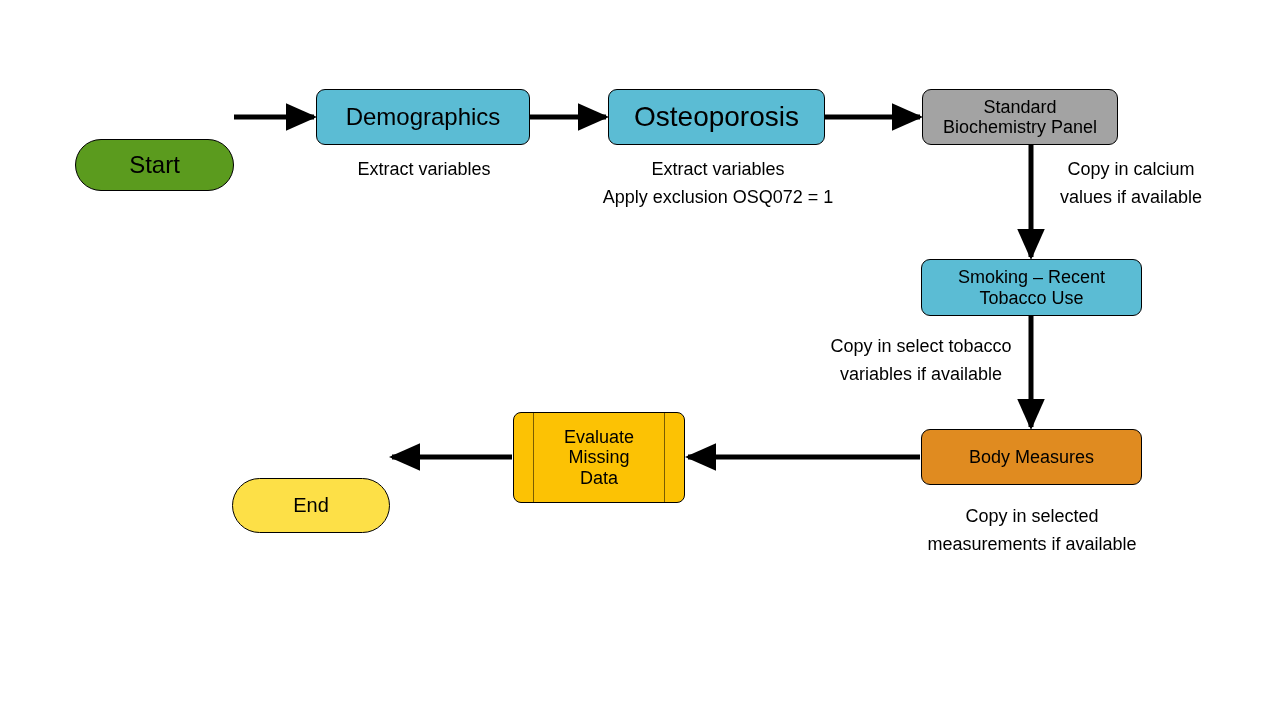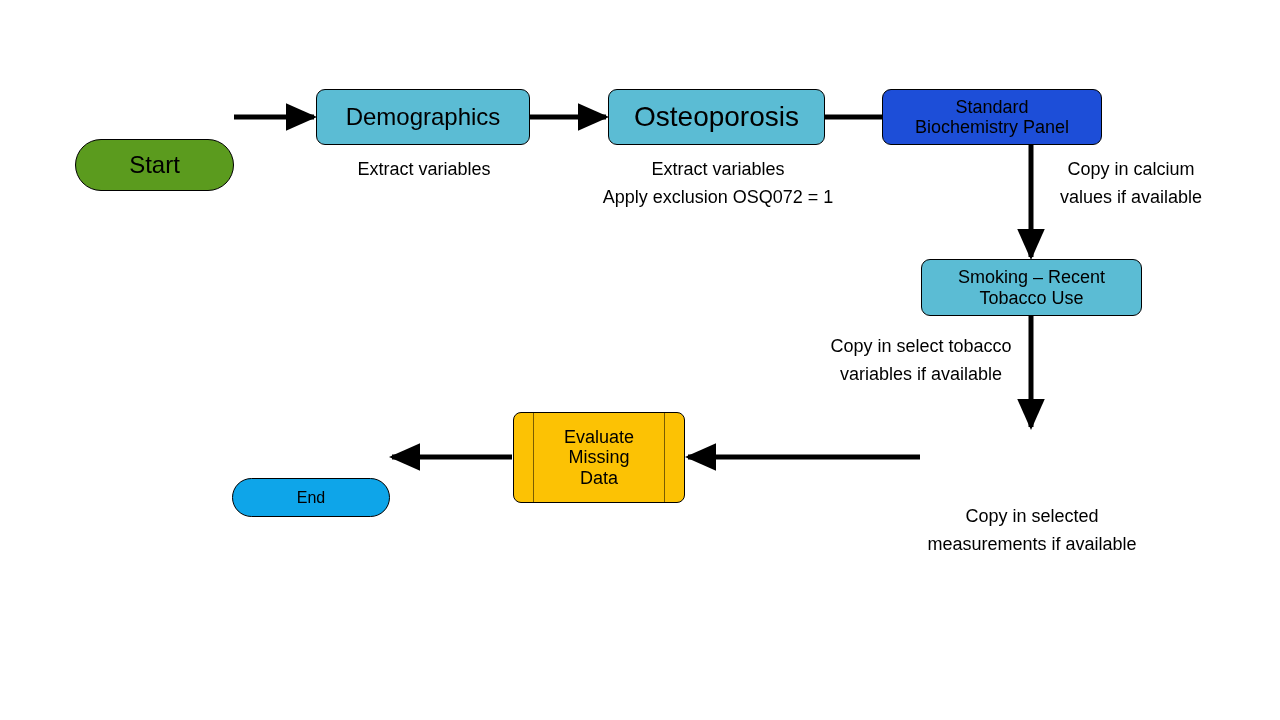--- a/index.html
+++ b/index.html
@@ -106,40 +106,43 @@
   </div>
 
   <div class="node process" id="node-demographics" style="left: 316px; top: 89px; width: 214px; height: 56px; background: rgb(91, 188, 212); border-color: rgb(0, 0, 0); font-size: 24px;">
     <span class="label">Demographics</span>
   </div>
 
   <div class="node process" id="node-osteoporosis" style="left: 608px; top: 89px; width: 217px; height: 56px; background: rgb(91, 188, 212); border-color: rgb(0, 0, 0); font-size: 28px;">
     <span class="label">Osteoporosis</span>
   </div>
 
-  <div class="node process" id="node-biochemistry" style="left: 882px; top: 89px; width: 220px; height: 56px; background: #1d4ed8; border-color: rgb(0, 0, 0); font-size: 18px;">
+  <div class="node process" id="node-biochemistry" style="left: 922px; top: 89px; width: 196px; height: 56px; background: #a3a3a3; border-color: rgb(0, 0, 0); font-size: 18px;">
     <span class="label">Standard
 Biochemistry Panel</span>
   </div>
 
   <div class="node process" id="node-smoking" style="left: 921px; top: 259px; width: 221px; height: 57px; background: rgb(91, 188, 212); border-color: rgb(0, 0, 0); font-size: 18px;">
     <span class="label">Smoking – Recent
 Tobacco Use</span>
   </div>
 
+  <div class="node process" id="node-body-measures" style="left: 921px; top: 429px; width: 221px; height: 56px; background: rgb(224, 139, 32); border-color: rgb(0, 0, 0); font-size: 18px;">
+    <span class="label">Body Measures</span>
+  </div>
 
   <div class="node predefined" id="node-evaluate-missing-data" style="left: 513px; top: 412px; width: 172px; height: 91px; background: rgb(252, 194, 4); border-color: rgb(0, 0, 0); font-size: 18px;">
     <span class="bar left"></span>
     <span class="bar right"></span>
     <span class="label">Evaluate
 Missing
 Data</span>
   </div>
 
-  <div class="node terminator" id="node-end" style="left: 232px; top: 431px; width: 158px; height: 39px; background: #0ea5e9; border-color: rgb(0, 0, 0); font-size: 16px;">
+  <div class="node terminator" id="node-end" style="left: 232px; top: 431px; width: 158px; height: 55px; background: #fde047; border-color: rgb(0, 0, 0); font-size: 20px;">
     <span class="label">End</span>
   </div>
 
   <div class="caption" id="caption-demographics" style="left: 313px; top: 155px; width: 222px;">Extract variables</div>
 
   <div class="caption" id="caption-osteoporosis" style="left: 566px; top: 155px; width: 304px;">Extract variables
 Apply exclusion OSQ072 = 1</div>
 
   <div class="caption" id="caption-calcium" style="left: 1040px; top: 155px; width: 182px;">Copy in calcium
 values if available</div>

